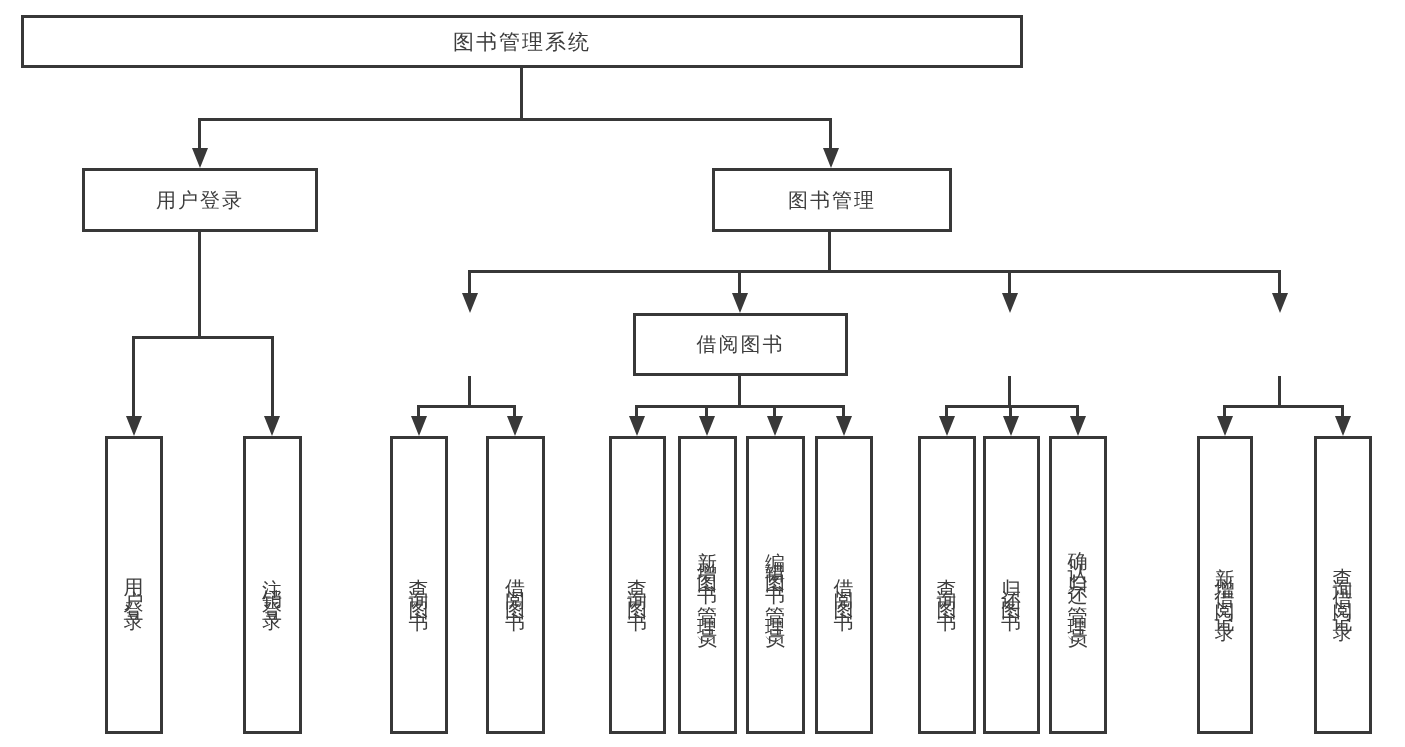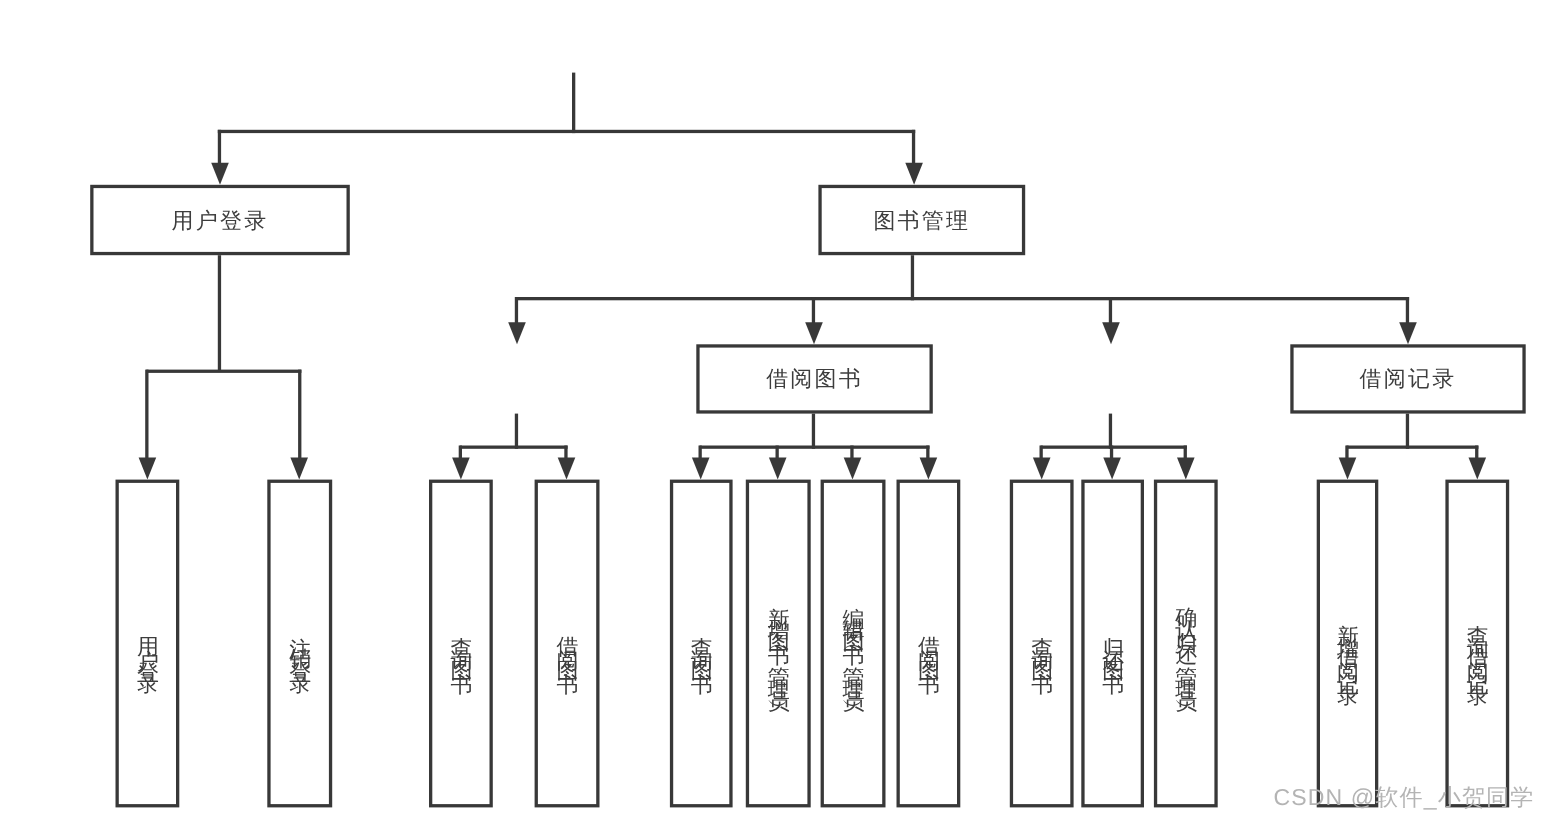--- a/index.html
+++ b/index.html
@@ -60,32 +60,35 @@
     font-size: 21px;
     color: #b4b4b4;
     letter-spacing: 1px;
   }
 </style>
 </head>
 <body>
 
 <div class="canvas">
 
+  <div class="box title" style="left:21px; top:15px; width:1002px; height:53px;">
+    <span>图书管理系统</span>
+  </div>
 
   <div class="vline" style="left:520px; top:66px; height:55px;"></div>
   <div class="hline" style="left:198px; top:118px; width:634px;"></div>
   <div class="vline" style="left:198px; top:118px; height:32px;"></div>
   <div class="arrow" style="left:192px; top:148px;"></div>
   <div class="vline" style="left:829px; top:118px; height:32px;"></div>
   <div class="arrow" style="left:823px; top:148px;"></div>
 
   <div class="box" style="left:82px; top:168px; width:236px; height:64px;">
     <span>用户登录</span>
   </div>
-  <div class="box" style="left:744px; top:168px; width:188px; height:64px;text-align:right;">
+  <div class="box" style="left:712px; top:168px; width:240px; height:64px;text-align:right;">
     <span>图书管理</span>
   </div>
 
   <div class="vline" style="left:198px; top:232px; height:106px;"></div>
   <div class="hline" style="left:133px; top:336px; width:141px;"></div>
   <div class="vline" style="left:132px; top:336px; height:82px;"></div>
   <div class="arrow" style="left:126px; top:416px;"></div>
   <div class="vline" style="left:271px; top:336px; height:82px;"></div>
   <div class="arrow" style="left:264px; top:416px;"></div>
 
@@ -95,23 +98,20 @@
   <div class="arrow" style="left:462px; top:293px;"></div>
   <div class="vline" style="left:738px; top:270px; height:25px;"></div>
   <div class="arrow" style="left:732px; top:293px;"></div>
   <div class="vline" style="left:1008px; top:270px; height:25px;"></div>
   <div class="arrow" style="left:1002px; top:293px;"></div>
   <div class="vline" style="left:1278px; top:270px; height:25px;"></div>
   <div class="arrow" style="left:1272px; top:293px;"></div>
 
   <div class="box" style="left:633px; top:313px; width:215px; height:63px;">
     <span>借阅图书</span>
-  </div>
-  <div class="box" style="left:1173px; top:313px; width:214px; height:63px;">
-    <span>借阅记录</span>
   </div>
 
   <div class="vline" style="left:468px; top:376px; height:32px;"></div>
   <div class="hline" style="left:418px; top:405px; width:98px;"></div>
   <div class="vline" style="left:417px; top:405px; height:13px;"></div>
   <div class="arrow" style="left:411px; top:416px;"></div>
   <div class="vline" style="left:513px; top:405px; height:13px;"></div>
   <div class="arrow" style="left:507px; top:416px;"></div>
 
   <div class="vline" style="left:738px; top:376px; height:32px;"></div>
@@ -178,15 +178,14 @@
     <span class="vtext">确认归还（管理员）</span>
   </div>
 
   <div class="leaf" style="left:1197px; top:436px; width:56px; height:298px;">
     <span class="vtext">新增借阅记录</span>
   </div>
   <div class="leaf" style="left:1314px; top:436px; width:58px; height:298px;">
     <span class="vtext">查询借阅记录</span>
   </div>
 
-  <div class="watermark">CSDN @软件_小贺同学</div>
 
 </div>
 
 </body></html>

